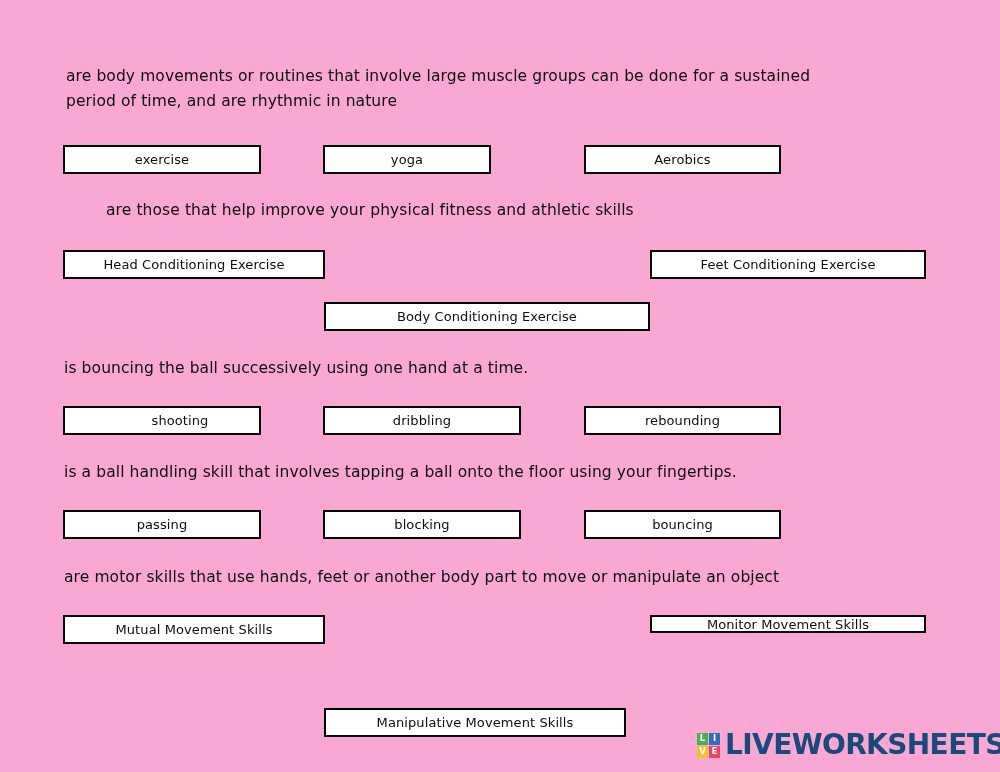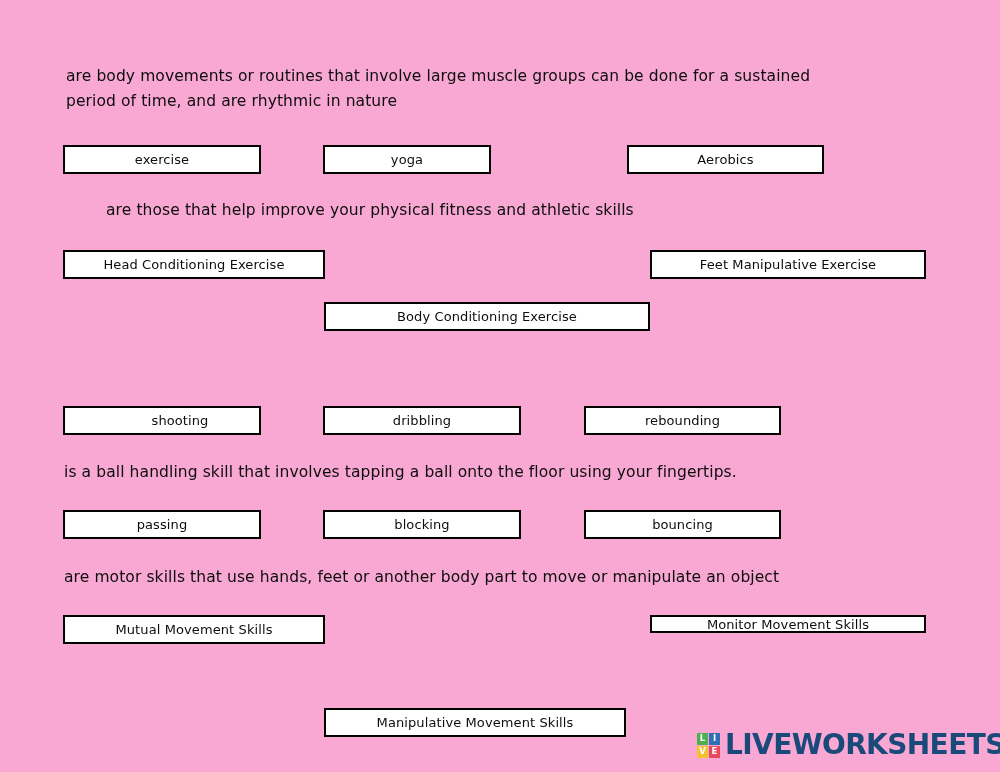--- a/index.html
+++ b/index.html
@@ -100,28 +100,29 @@
 </head>
 <body>
 
 <div class="sheet">
 
   <div class="prompt" style="left:66px; top:64px; width:800px;">are body movements or routines that involve large muscle groups can be done for a sustained
 period of time, and are rhythmic in nature</div>
 
   <div class="opt" style="left:63px; top:145px; width:198px; height:29px;">exercise</div>
   <div class="opt" style="left:323px; top:145px; width:168px; height:29px;">yoga</div>
-  <div class="opt" style="left:584px; top:145px; width:197px; height:29px;margin-left:43px;">Aerobics</div>
+  <div class="opt" style="left:584px; top:145px; width:197px; height:29px;">Aerobics</div>
 
   <div class="prompt" style="left:66px; top:198px; width:860px;margin-left:40px;">are those that help improve your physical fitness and athletic skills</div>
 
   <div class="opt" style="left:63px; top:250px; width:262px; height:29px;">Head Conditioning Exercise</div>
-  <div class="opt" style="left:650px; top:250px; width:276px; height:29px;">Feet Manipulative Exercise</div>
+  <div class="opt" style="left:650px; top:250px; width:276px; height:29px;">Feet Conditioning Exercise</div>
   <div class="opt" style="left:324px; top:302px; width:326px; height:29px;">Body Conditioning Exercise</div>
 
+  <div class="prompt" style="left:64px; top:356px; width:800px;">is bouncing the ball successively using one hand at a time.</div>
 
   <div class="opt" style="left:63px; top:406px; width:198px; height:29px;padding-left:36px;">shooting</div>
   <div class="opt" style="left:323px; top:406px; width:198px; height:29px;">dribbling</div>
   <div class="opt" style="left:584px; top:406px; width:197px; height:29px;text-align:right;">rebounding</div>
 
   <div class="prompt" style="left:64px; top:460px; width:860px;">is a ball handling skill that involves tapping a ball onto the floor using your fingertips.</div>
 
   <div class="opt" style="left:63px; top:510px; width:198px; height:29px;">passing</div>
   <div class="opt" style="left:323px; top:510px; width:198px; height:29px;">blocking</div>
   <div class="opt" style="left:584px; top:510px; width:197px; height:29px;">bouncing</div>

